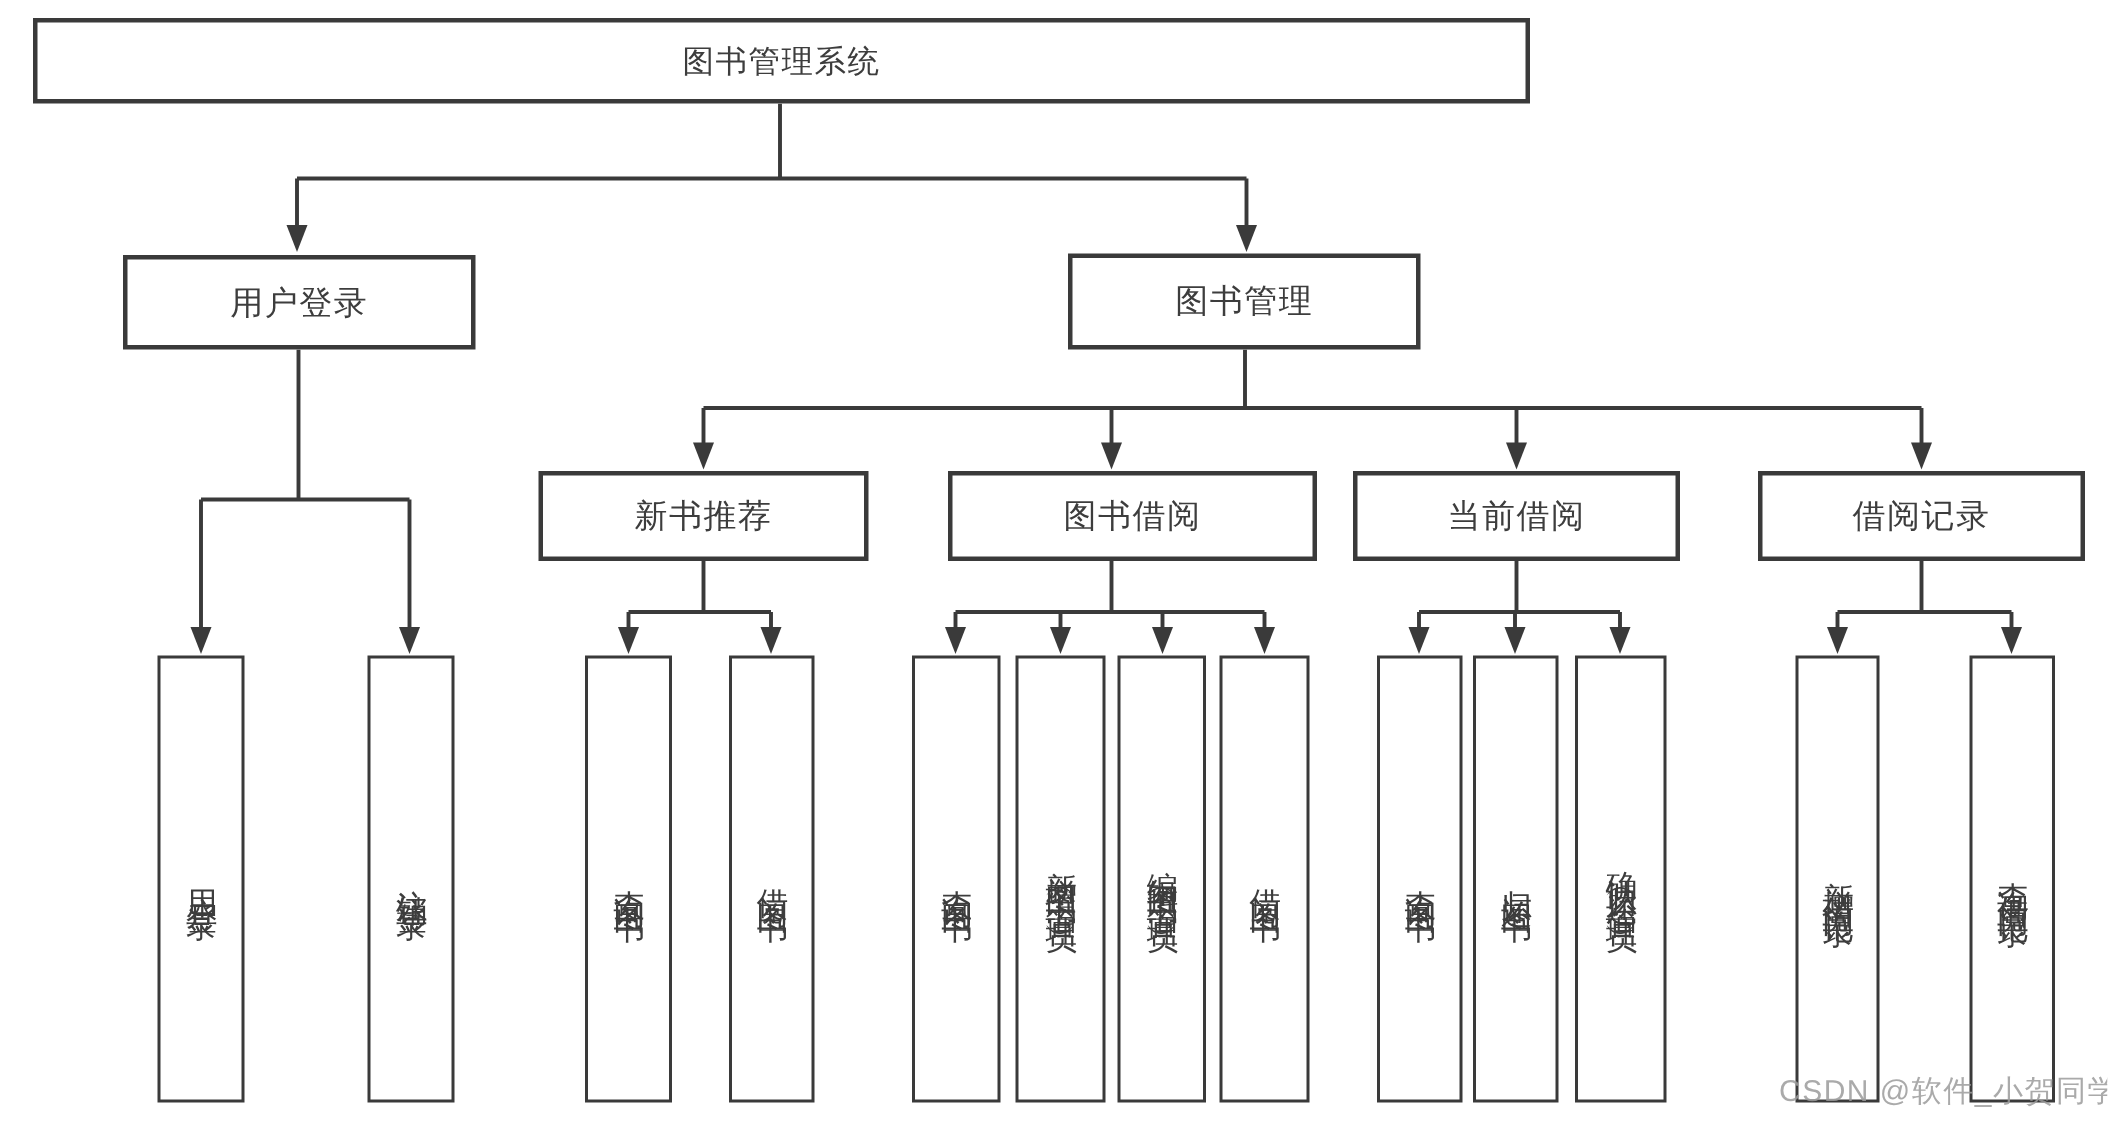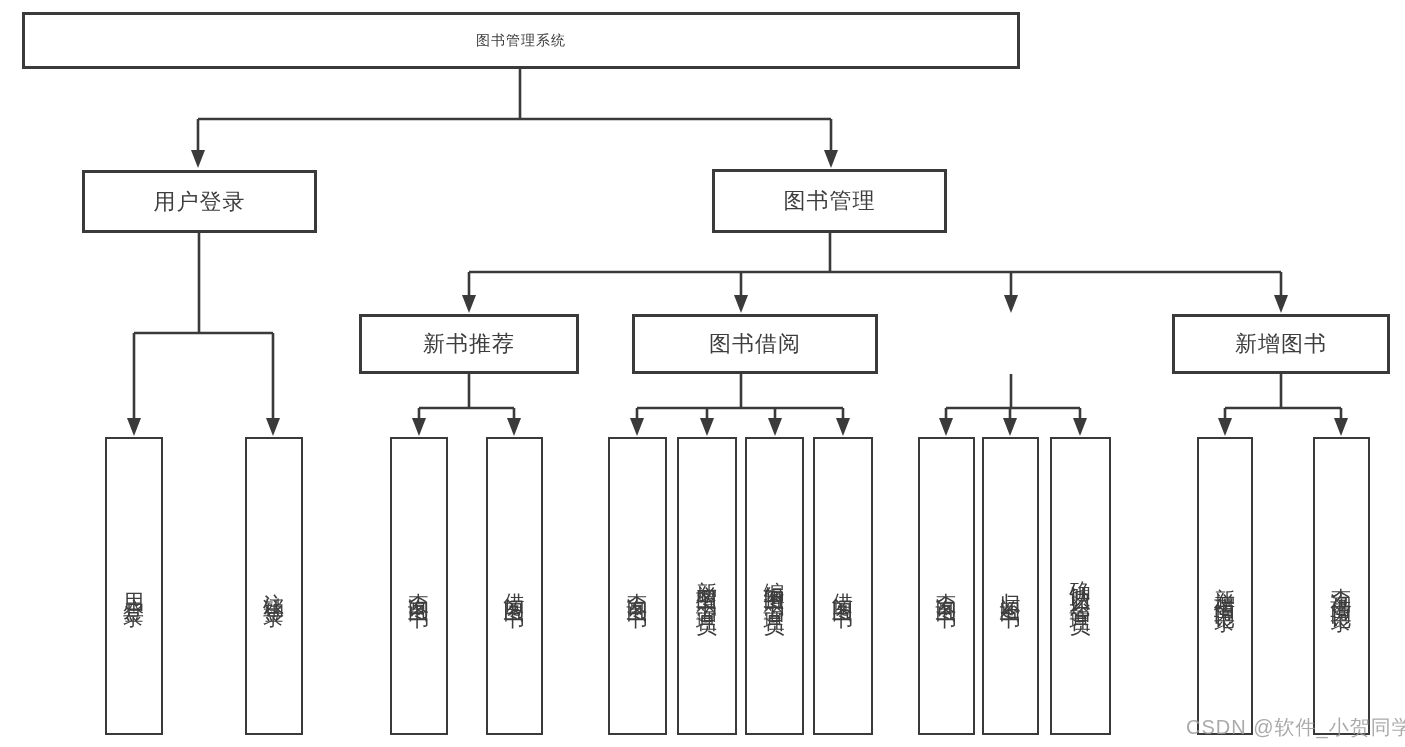--- a/index.html
+++ b/index.html
@@ -15,21 +15,21 @@
     font-family:"Liberation Sans", sans-serif;overflow:hidden;
   }
   .wires{position:absolute;left:0;top:0;z-index:1;}
   .wires .c{stroke:var(--line);stroke-width:2.6;fill:none;}
   .wires .a{fill:var(--line);stroke:none;}
   .node{
     position:absolute;z-index:2;box-sizing:border-box;
     border:3px solid var(--line);background:var(--node_bg);color:var(--text);
     display:flex;align-items:center;justify-content:center;
   }
-  .node.root{font-size:14px;letter-spacing:1px;}
+  .node.root{font-size:21px;letter-spacing:1px;}
   .node.h{font-size:22px;letter-spacing:1px;}
   .node.leaf{border-width:2.5px;}
   .vtext{
     writing-mode:vertical-rl;text-orientation:mixed;
     font-size:21px;letter-spacing:5px;line-height:1;
   }
   .watermark{
     position:absolute;z-index:3;left:1186px;top:714px;
     font-size:20px;color:var(--watermark);opacity:.85;
     white-space:nowrap;letter-spacing:1px;
@@ -80,21 +80,22 @@
     </g>
   </svg>
 
   <div class="node root" style="left:22px;top:12px;width:998px;height:57px">图书管理系统</div>
 
   <div class="node h" style="left:82px;top:170px;width:235px;height:63px">用户登录</div>
   <div class="node h" style="left:359px;top:314px;width:220px;height:60px">新书推荐</div>
 
   <div class="node h" style="left:712px;top:169px;width:235px;height:64px">图书管理</div>
   <div class="node h" style="left:632px;top:314px;width:246px;height:60px">图书借阅</div>
-  <div class="node h" style="left:1172px;top:314px;width:218px;height:60px">新增图书</div>
+  <div class="node h" style="left:902px;top:314px;width:218px;height:60px">当前借阅</div>
+  <div class="node h" style="left:1172px;top:314px;width:218px;height:60px">借阅记录</div>
 
   <div class="node leaf" style="left:105px;top:437px;width:58px;height:298px">
     <span class="vtext">用户登录</span>
   </div>
   <div class="node leaf" style="left:245px;top:437px;width:58px;height:298px">
     <span class="vtext">注销登录</span>
   </div>
 
   <div class="node leaf" style="left:390px;top:437px;width:58px;height:298px">
     <span class="vtext">查询图书</span>

